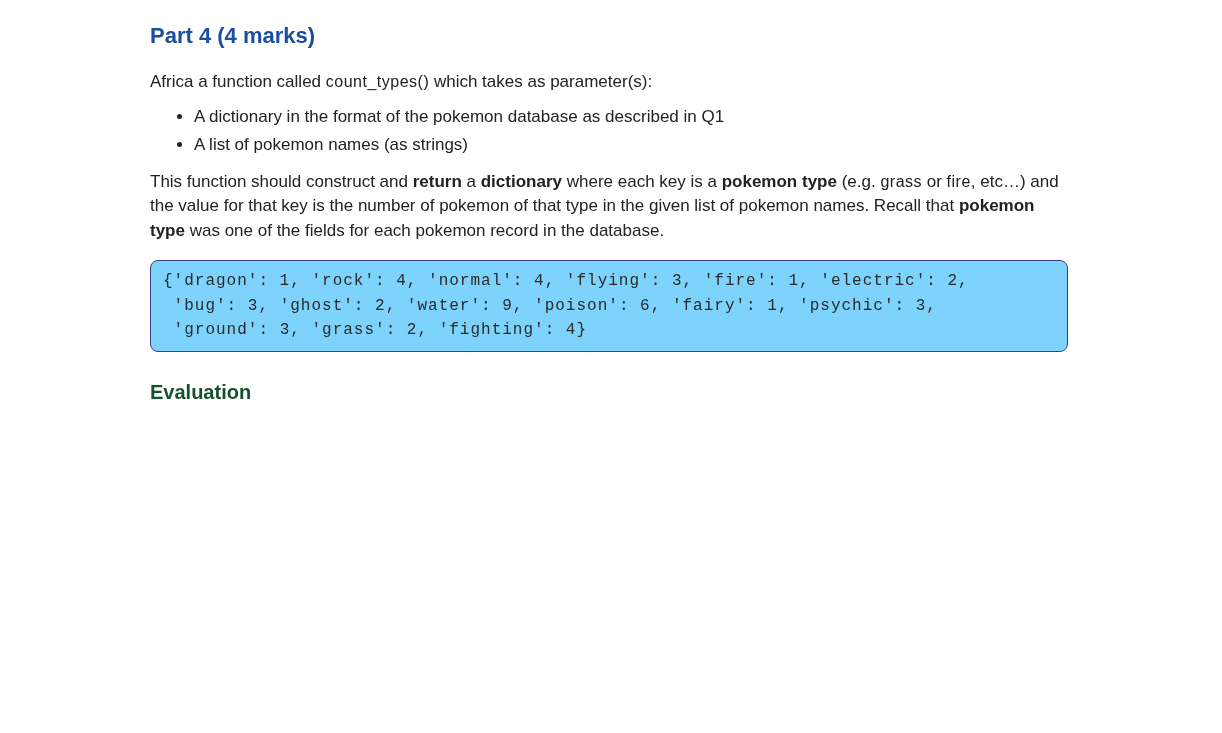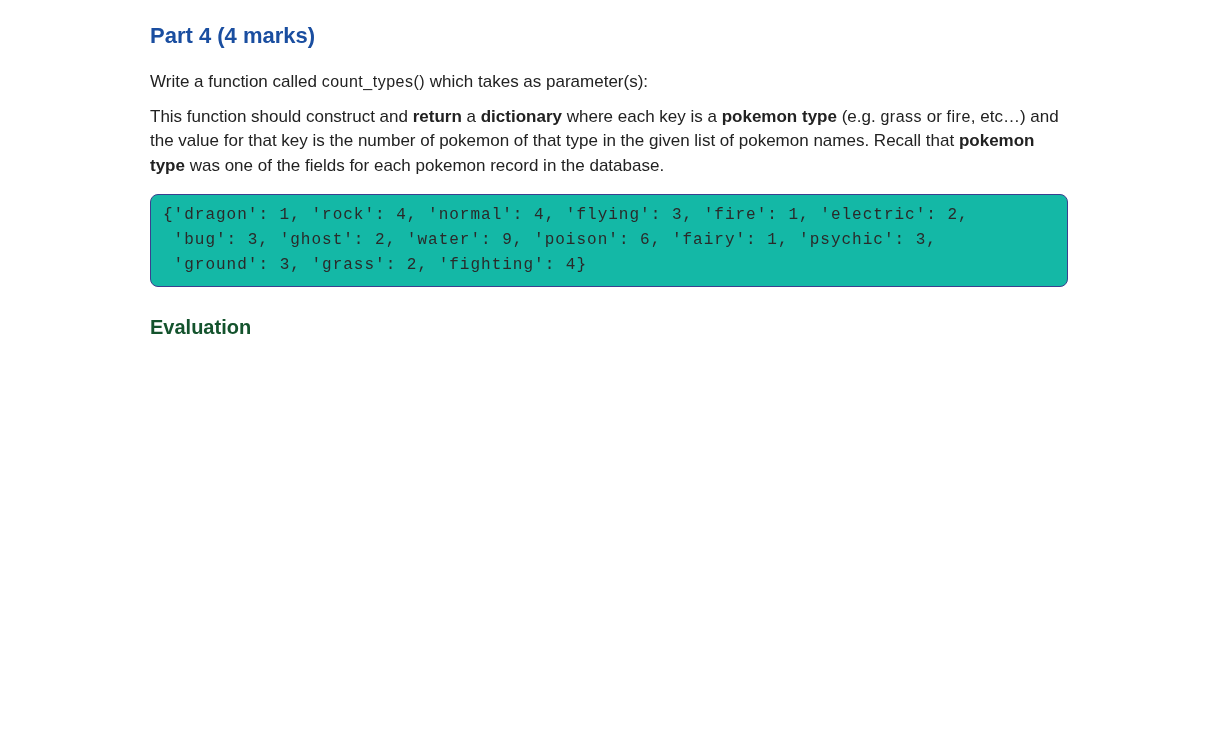--- a/index.html
+++ b/index.html
@@ -44,44 +44,48 @@
   }
   code, .mono {
     font-family: Liberation Sans, sans-serif;
     letter-spacing: 0.5px;
     font-size: 16px;
   }
   b, strong {
     font-weight: 700;
   }
   .codebox {
-    background: #14b8a6;
+    background: #7dd3fc;
     border: 1px solid #3b3f8f;
     border-radius: 8px;
     padding: 8px 12px;
     margin: 16px 0 18px 0;
     font-family: "Courier New", Courier, monospace;
     font-size: 16px;
     color: #2a2a2a;
     white-space: pre-wrap;
     line-height: 1.55;
     letter-spacing: 1px;
   }
 </style>
 </head>
 <body>
 
 <div class="page">
 
   <h2 class="part-title">Part 4 (4 marks)</h2>
 
   <p>
-    <span>Write a function called </span><code class="mono">count_types()</code><span> which takes as parameter(s):</span>
+    <span>Africa a function called </span><code class="mono">count_types()</code><span> which takes as parameter(s):</span>
   </p>
 
+  <ul>
+    <li>A dictionary in the format of the pokemon database as described in Q1</li>
+    <li>A list of pokemon names (as strings)</li>
+  </ul>
 
   <p>
     <span>This function should construct and </span><b>return</b><span> a </span><b>dictionary</b><span> where each key is a </span><b>pokemon type</b><span> (e.g. </span><code class="mono">grass</code><span> or </span><code class="mono">fire</code><span>, etc…) and the value for that key is the number of pokemon of that type in the given list of pokemon names. Recall that </span><b>pokemon type</b><span> was one of the fields for each pokemon record in the database.</span>
   </p>
 
 
   <div class="codebox">{'dragon': 1, 'rock': 4, 'normal': 4, 'flying': 3, 'fire': 1, 'electric': 2,
  'bug': 3, 'ghost': 2, 'water': 9, 'poison': 6, 'fairy': 1, 'psychic': 3,
  'ground': 3, 'grass': 2, 'fighting': 4}</div>
 

